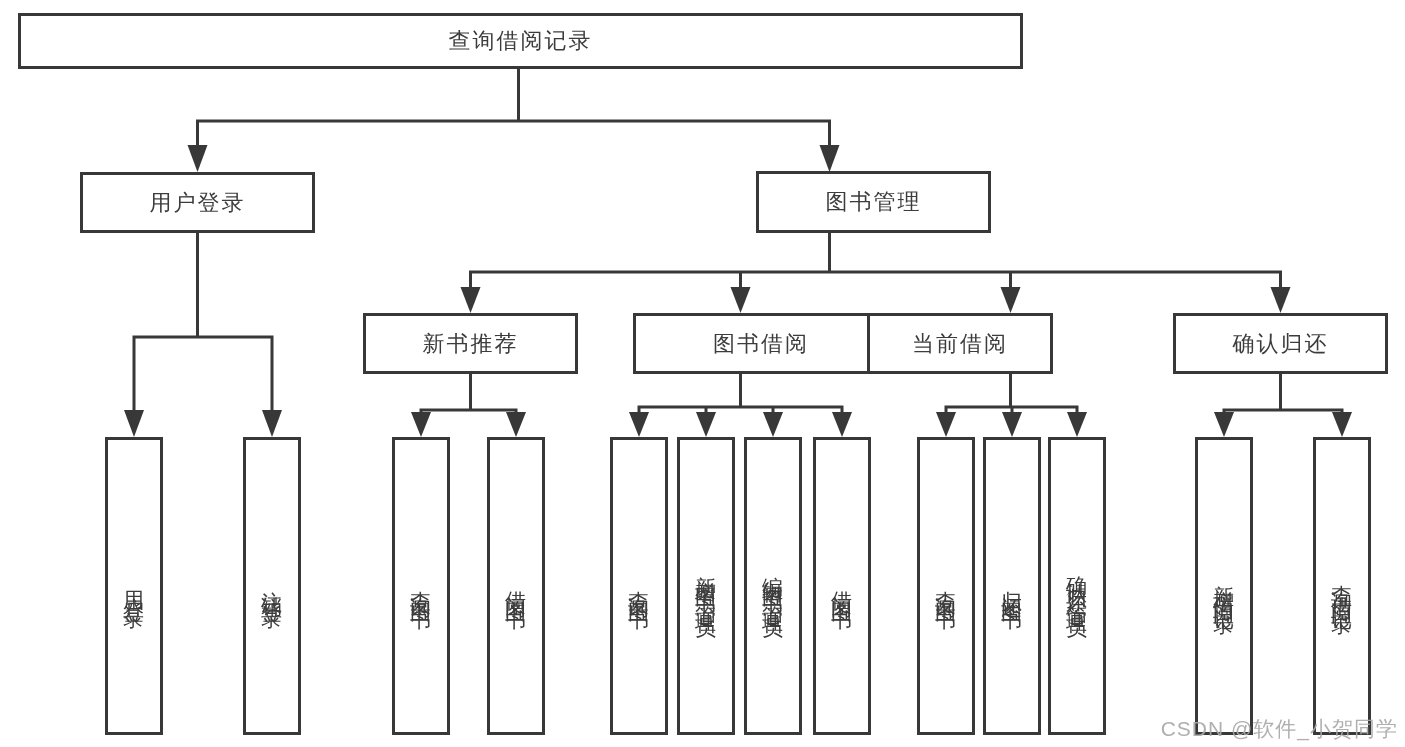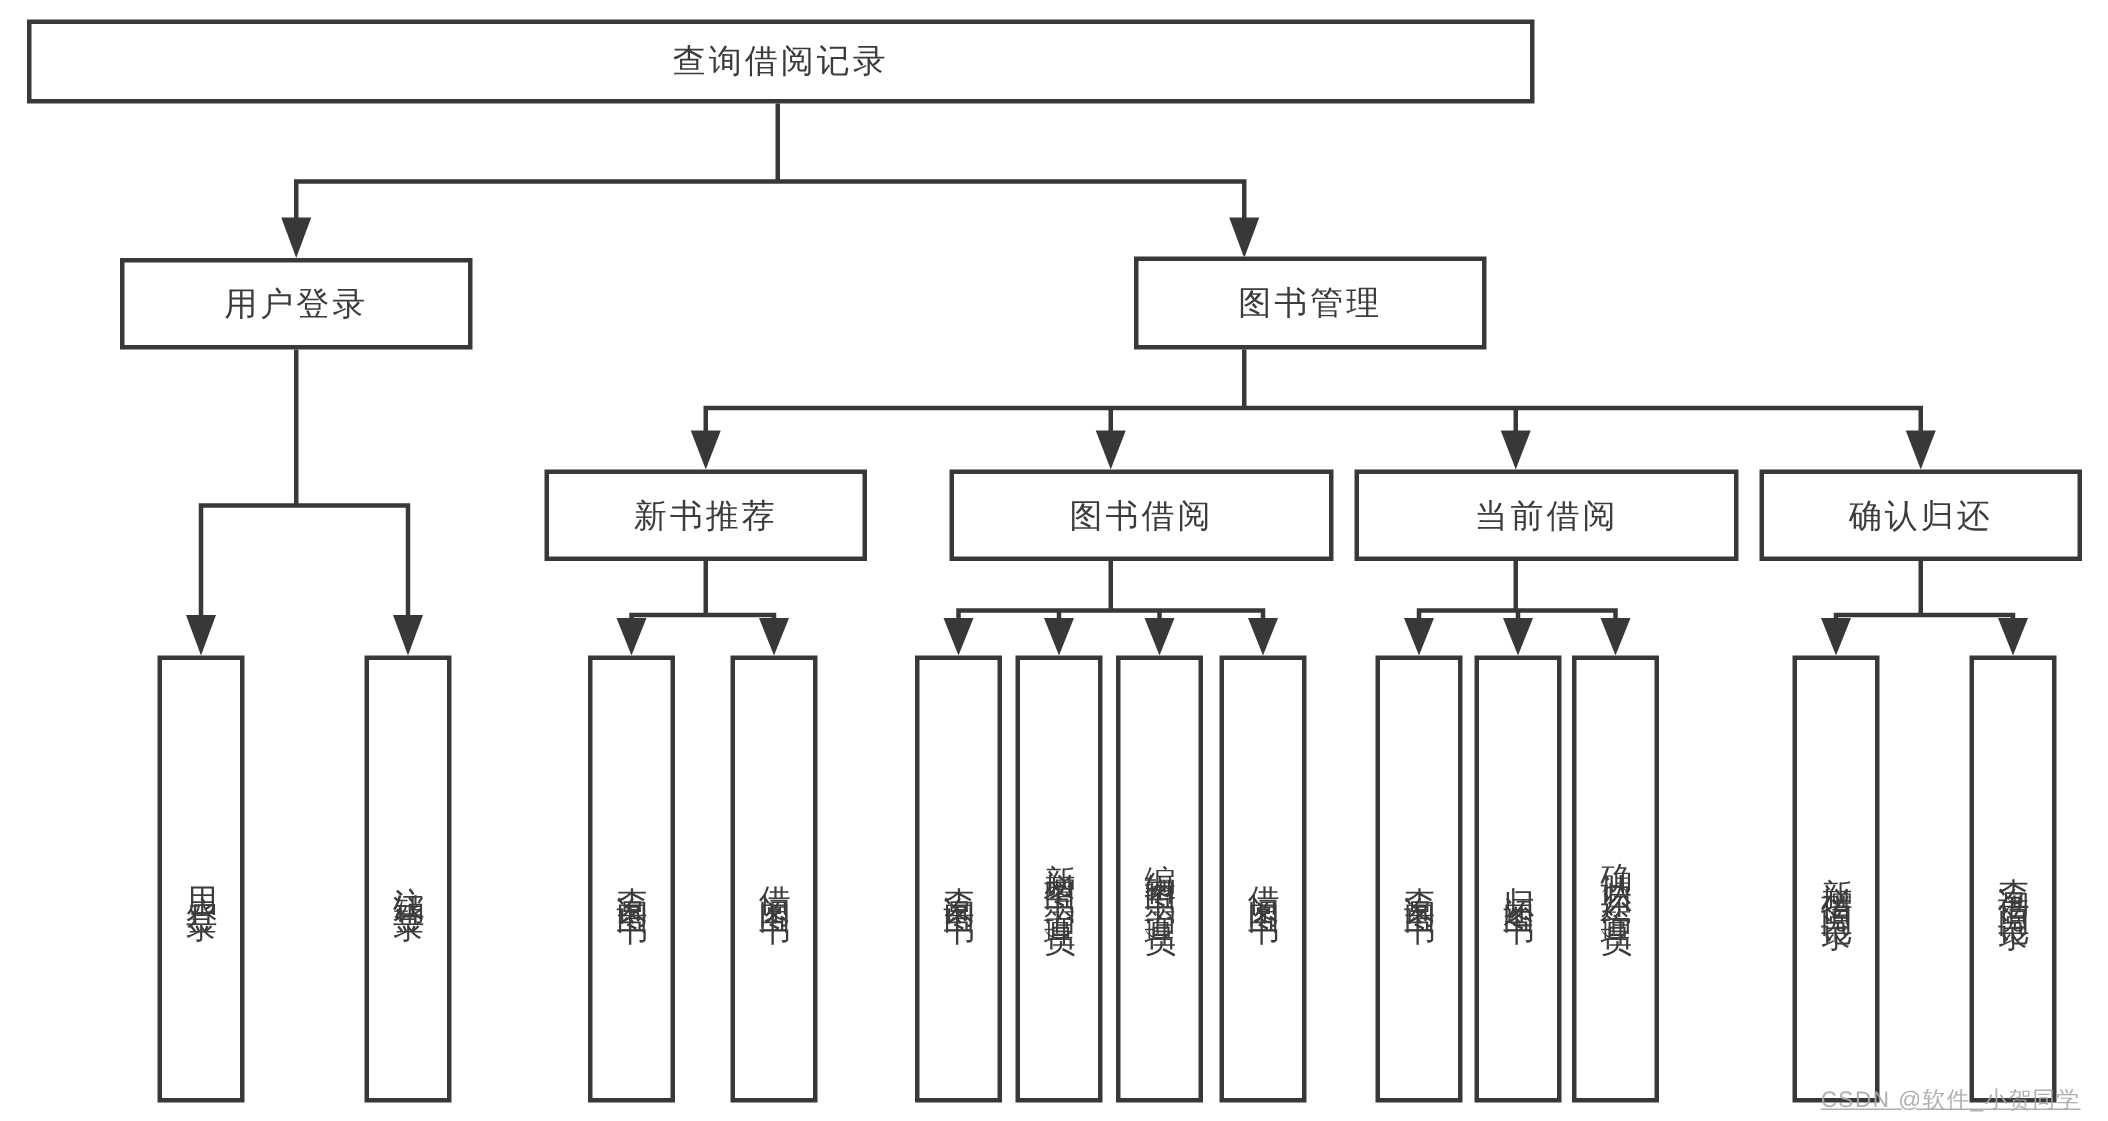--- a/index.html
+++ b/index.html
@@ -15,23 +15,23 @@
     display:flex; align-items:center; justify-content:center;
   }
   .lbl {
     color:#3c3c3c; font-size:22px; letter-spacing:2px; white-space:nowrap;
   }
   .leaf .lbl {
     writing-mode:vertical-rl; text-orientation:mixed;
     letter-spacing:6px; font-size:21px; line-height:1.1; white-space:normal;
   }
   .watermark {
-    position:absolute; right:18px; bottom:4px;
-    font-size:15px; color:rgba(168,168,168,0.92);
-    letter-spacing:1px; z-index:10; white-space:nowrap;text-decoration:underline;
+    position:absolute; right:7px; bottom:4px;
+    font-size:21px; color:rgba(168,168,168,0.92);
+    letter-spacing:1px; z-index:10; white-space:nowrap;
   }
 </style>
 </head>
 <body>
 
 <div class="canvas">
 
   <svg class="connectors" viewBox="0 0 1405 747" xmlns="http://www.w3.org/2000/svg">
     <g stroke="#383838" stroke-width="3" fill="none" stroke-linecap="square">
 
@@ -89,21 +89,21 @@
   <div class="box" style="left:756px;top:171px;width:235px;height:62px">
     <span class="lbl">图书管理</span>
   </div>
 
   <div class="box" style="left:363px;top:313px;width:215px;height:61px">
     <span class="lbl">新书推荐</span>
   </div>
   <div class="box" style="left:633px;top:313px;width:256px;height:61px">
     <span class="lbl">图书借阅</span>
   </div>
-  <div class="box" style="left:903px;top:313px;width:256px;height:61px">
+  <div class="box" style="left:867px;top:313px;width:186px;height:61px">
     <span class="lbl">当前借阅</span>
   </div>
   <div class="box" style="left:1173px;top:313px;width:215px;height:61px">
     <span class="lbl">确认归还</span>
   </div>
 
   <div class="box leaf" style="left:105px;top:437px;width:58px;height:298px">
     <span class="lbl">用户登录</span>
   </div>
   <div class="box leaf" style="left:243px;top:437px;width:58px;height:298px">

